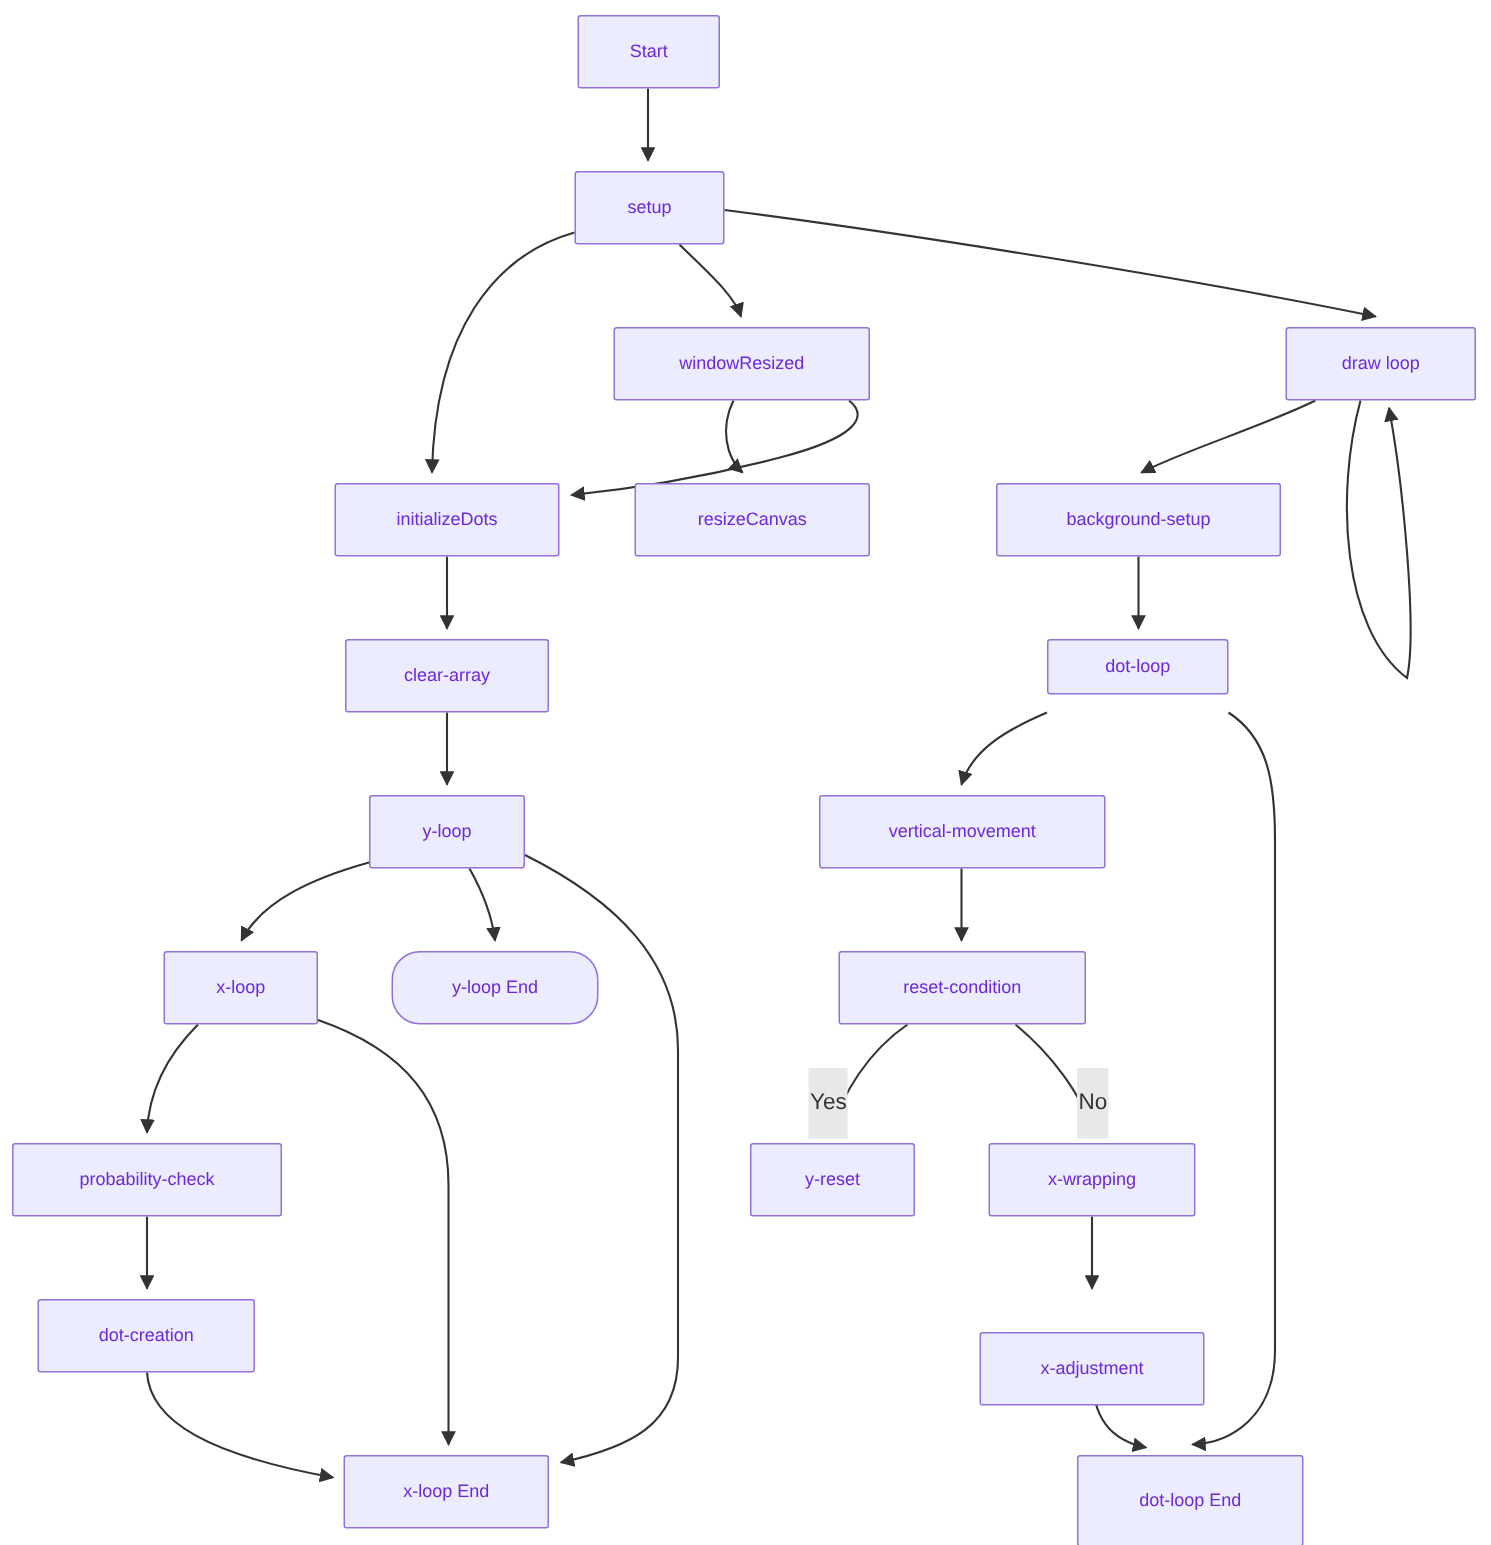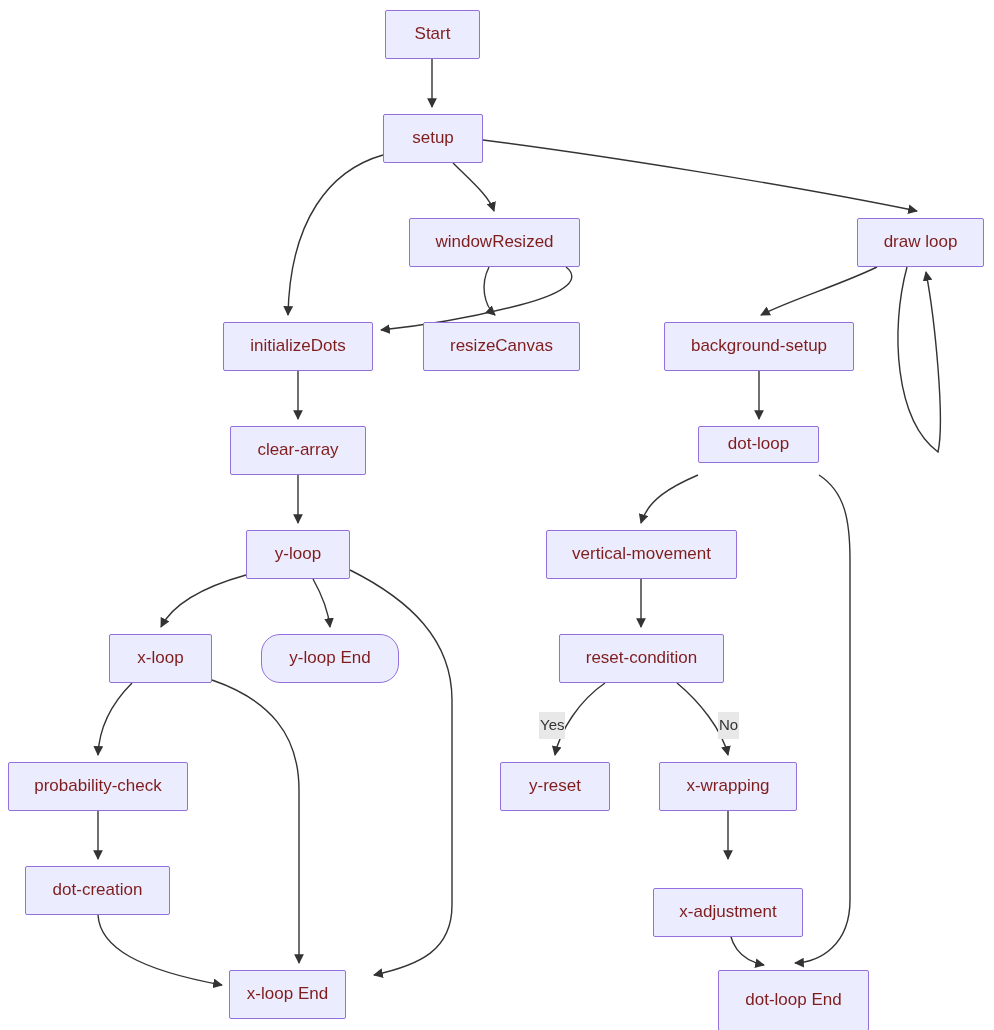--- a/index.html
+++ b/index.html
@@ -26,33 +26,33 @@
   }
   .node {
     position: absolute;
     box-sizing: border-box;
     background: #ececff;
     border: 1px solid #9370db;
     border-radius: 2px;
     display: flex;
     align-items: center;
     justify-content: center;
-    color: #7f1d1d;
-    font-size: 17px;
+    color: #6d28d9;
+    font-size: 12px;
     line-height: 1.2;
     font-family: "Liberation Sans", sans-serif;
     white-space: nowrap;
   }
   .edge-label {
     position: absolute;
     background: #e8e8e8;
     color: #333333;
     font-size: 15px;
     font-family: "Liberation Sans", sans-serif;
-    padding: 4px 1px;
+    padding: 14px 1px;
     line-height: 1.25;
     white-space: nowrap;
   }
   .edge-path {
     fill: none;
     stroke: #333333;
     stroke-width: 1.4;
   }
 </style>
 </head>
@@ -130,19 +130,19 @@
   <div class="node" style="left:246px;top:530px;width:104px;height:49px;">y-loop</div>
   <div class="node" style="left:546px;top:530px;width:191px;height:49px;">vertical-movement</div>
   <div class="node" style="left:109px;top:634px;width:103px;height:49px;">x-loop</div>
   <div class="node" style="left:261px;top:634px;width:138px;height:49px;border-radius:19px;">y-loop End</div>
   <div class="node" style="left:559px;top:634px;width:165px;height:49px;">reset-condition</div>
   <div class="node" style="left:8px;top:762px;width:180px;height:49px;">probability-check</div>
   <div class="node" style="left:500px;top:762px;width:110px;height:49px;">y-reset</div>
   <div class="node" style="left:659px;top:762px;width:138px;height:49px;">x-wrapping</div>
   <div class="node" style="left:25px;top:866px;width:145px;height:49px;">dot-creation</div>
   <div class="node" style="left:653px;top:866px;width:150px;height:49px;margin-top:22px;">x-adjustment</div>
-  <div class="node" style="left:229px;top:970px;width:117px;height:49px;">x-loop End</div>
+  <div class="node" style="left:229px;top:970px;width:137px;height:49px;">x-loop End</div>
   <div class="node" style="left:718px;top:970px;width:151px;height:61px;">dot-loop End</div>
 
   <div class="edge-label" style="left:539px;top:712px;">Yes</div>
   <div class="edge-label" style="left:718px;top:712px;">No</div>
 
 </div>
 
 </body></html>

